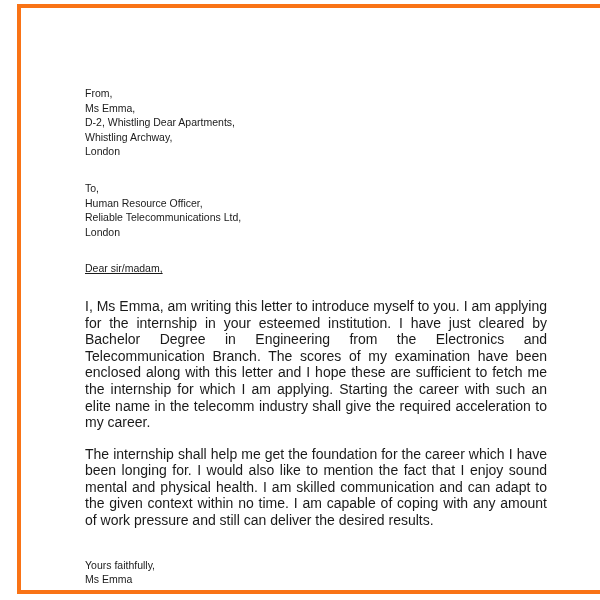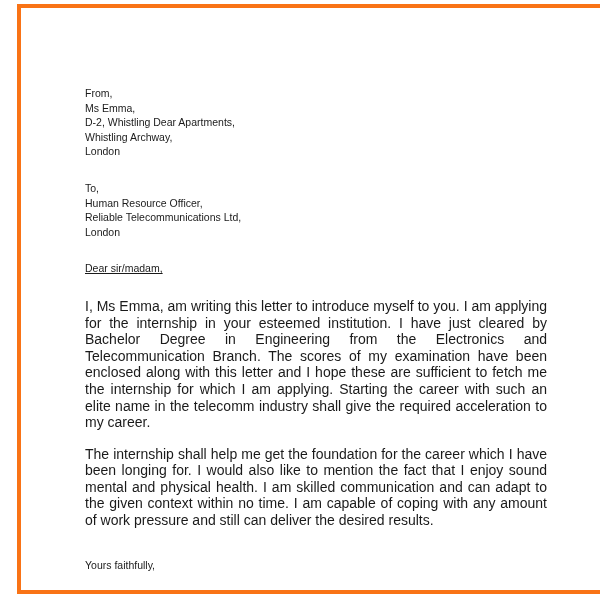--- a/index.html
+++ b/index.html
@@ -104,16 +104,17 @@
     <p class="para">I, Ms Emma, am writing this letter to introduce myself to you. I am applying for the internship in your esteemed institution. I have just cleared by Bachelor Degree in Engineering from the Electronics and Telecommunication Branch. The scores of my examination have been enclosed along with this letter and I hope these are sufficient to fetch me the internship for which I am applying. Starting the career with such an elite name in the telecomm industry shall give the required acceleration to my career.</p>
 
     <div class="gap-sm"></div>
 
     <p class="para">The internship shall help me get the foundation for the career which I have been longing for. I would also like to mention the fact that I enjoy sound mental and physical health. I am skilled communication and can adapt to the given context within no time. I am capable of coping with any amount of work pressure and still can deliver the desired results.</p>
 
     <div class="gap-lg"></div>
 
     <div class="block closing">
       <span class="line">Yours faithfully,</span>
+      <span class="line">Ms Emma</span>
     </div>
 
   </div>
 </div>
 
 </body></html>

